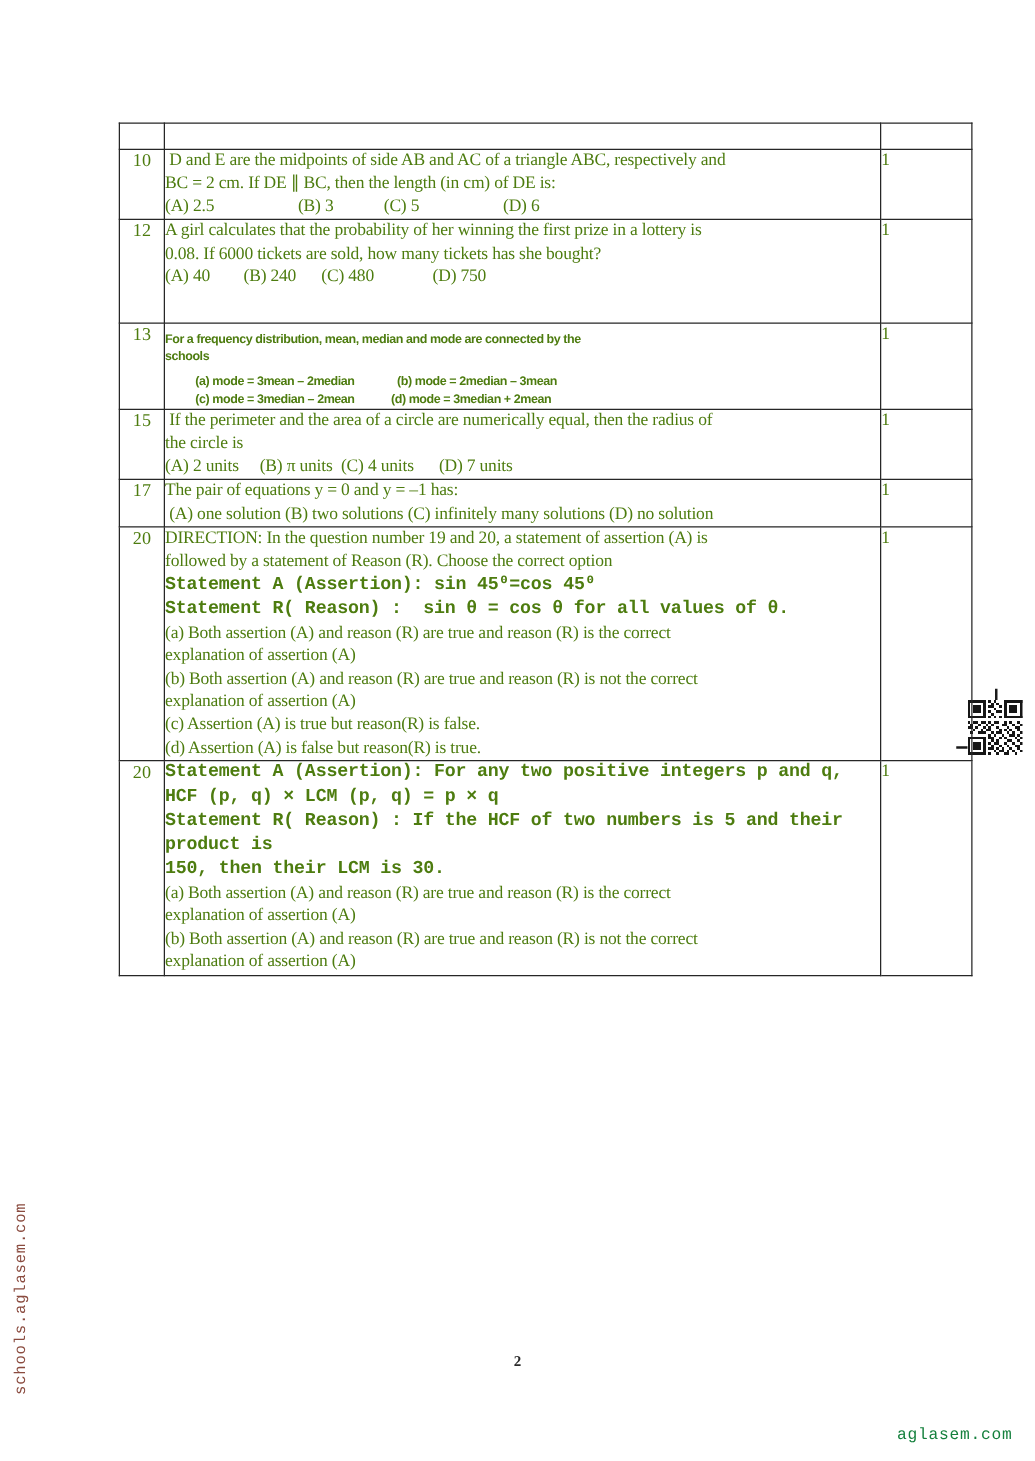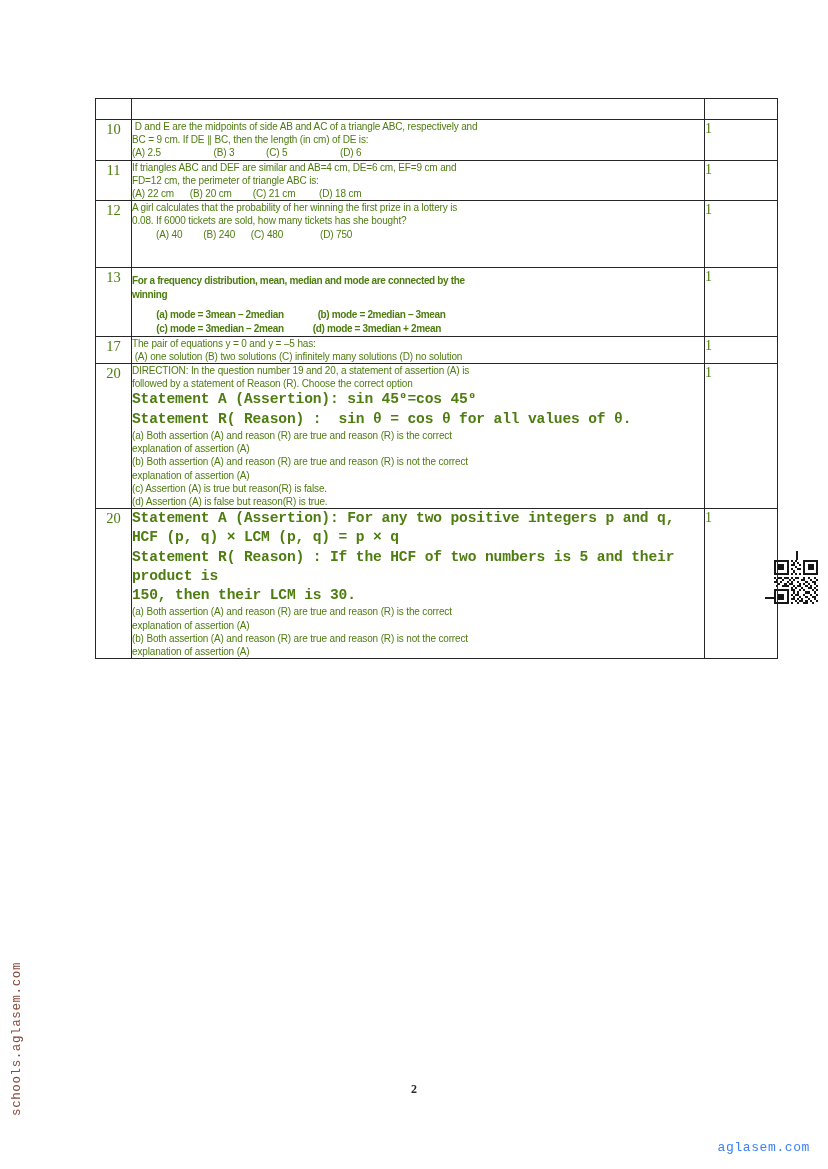--- a/index.html
+++ b/index.html
@@ -28,21 +28,21 @@
     transform-origin: left top;
     transform: rotate(-90deg) translateX(-100%);
   }
   #wm-bottom {
     position: absolute;
     right: 18px;
     bottom: 14px;
     font-family: "Liberation Mono", monospace;
     font-size: 13px;
     letter-spacing: 0.6px;
-    color: #3b82f6;
+    color: #15803d;
     white-space: nowrap;
   }
 
   
   #page-number {
     position: absolute;
     left: 0;
     right: 0;
     top: 1082px;
     text-align: center;
@@ -102,42 +102,42 @@
   }
   .cell-body {
     padding: 3px 6px 3px 7px;
   }
 
   
   tr.spacer td { height: 20px; }
 
   
   .serif {
-    font-family: Liberation Sans, sans-serif;
-    font-size: 10px;
+    font-family: Liberation Serif, serif;
+    font-size: 14px;
     line-height: 1.32;
     letter-spacing: -0.15px;
   }
   .sans {
     font-family: "Liberation Sans", sans-serif;
     font-size: 10px;
     line-height: 1.40;
     font-weight: bold;
     letter-spacing: -0.35px;
   }
   .serif-bold {
     font-family: Liberation Mono, monospace;
     font-size: 14.6px;
     line-height: 1.32;
     font-weight: bold;
     letter-spacing: -0.15px;
   }
   .line { white-space: pre-wrap; }
   .pad-b { padding-bottom: 15px; }
-  .pad-b-lg { padding-bottom: 26px; margin-left: 24px; }
+  .pad-b-lg { padding-bottom: 26px; }
 </style>
 </head>
 <body>
 
 <div id="wm-left">schools.aglasem.com</div>
 <div id="wm-bottom">aglasem.com</div>
 
 <div id="qr-wrap">
   <div class="qr-tick t1"></div>
   <div class="qr-tick t2"></div>
@@ -267,64 +267,64 @@
     <tr class="spacer">
       <td></td>
       <td></td>
       <td></td>
     </tr>
 
     <tr>
       <td class="cell-no">10</td>
       <td class="cell-body">
         <div class="serif line"> D and E are the midpoints of side AB and AC of a triangle ABC, respectively and</div>
-        <div class="serif line">BC = 9 cm. If DE ∥ BC, then the length (in cm) of DE is:</div>
+        <div class="serif line">BC = 2 cm. If DE ∥ BC, then the length (in cm) of DE is:</div>
         <div class="serif line">(A) 2.5                    (B) 3            (C) 5                    (D) 6</div>
       </td>
       <td class="cell-marks">1</td>
     </tr>
 
-    <tr>
-      <td class="cell-no">11</td>
-      <td class="cell-body">
-        <div class="serif line">If triangles ABC and DEF are similar and AB=4 cm, DE=6 cm, EF=9 cm and</div>
-        <div class="serif line">FD=12 cm, the perimeter of triangle ABC is:</div>
-        <div class="serif line">(A) 22 cm      (B) 20 cm        (C) 21 cm         (D) 18 cm</div>
-      </td>
-      <td class="cell-marks">1</td>
-    </tr>
 
     <tr>
       <td class="cell-no">12</td>
       <td class="cell-body">
         <div class="serif line">A girl calculates that the probability of her winning the first prize in a lottery is</div>
         <div class="serif line">0.08. If 6000 tickets are sold, how many tickets has she bought?</div>
         <div class="serif line pad-b-lg">(A) 40        (B) 240      (C) 480              (D) 750</div>
       </td>
       <td class="cell-marks">1</td>
     </tr>
 
     <tr>
       <td class="cell-no">13</td>
       <td class="cell-body">
         <div class="sans line" style="padding-top:6px">For a frequency distribution, mean, median and mode are connected by the</div>
-        <div class="sans line">winning</div>
+        <div class="sans line">schools</div>
         <div class="sans line" style="padding-top:6px">          (a) mode = 3mean – 2median              (b) mode = 2median – 3mean</div>
         <div class="sans line">          (c) mode = 3median – 2mean            (d) mode = 3median + 2mean</div>
       </td>
       <td class="cell-marks">1</td>
     </tr>
 
 
+    <tr>
+      <td class="cell-no">15</td>
+      <td class="cell-body">
+        <div class="serif line"> If the perimeter and the area of a circle are numerically equal, then the radius of</div>
+        <div class="serif line">the circle is</div>
+        <div class="serif line">(A) 2 units     (B) π units  (C) 4 units      (D) 7 units</div>
+      </td>
+      <td class="cell-marks">1</td>
+    </tr>
 
 
     <tr>
       <td class="cell-no">17</td>
       <td class="cell-body">
-        <div class="serif line">The pair of equations y = 0 and y = –5 has:</div>
+        <div class="serif line">The pair of equations y = 0 and y = –1 has:</div>
         <div class="serif line"> (A) one solution (B) two solutions (C) infinitely many solutions (D) no solution</div>
       </td>
       <td class="cell-marks">1</td>
     </tr>
 
 
     <tr>
       <td class="cell-no">20</td>
       <td class="cell-body">
         <div class="serif line">DIRECTION: In the question number 19 and 20, a statement of assertion (A) is</div>

